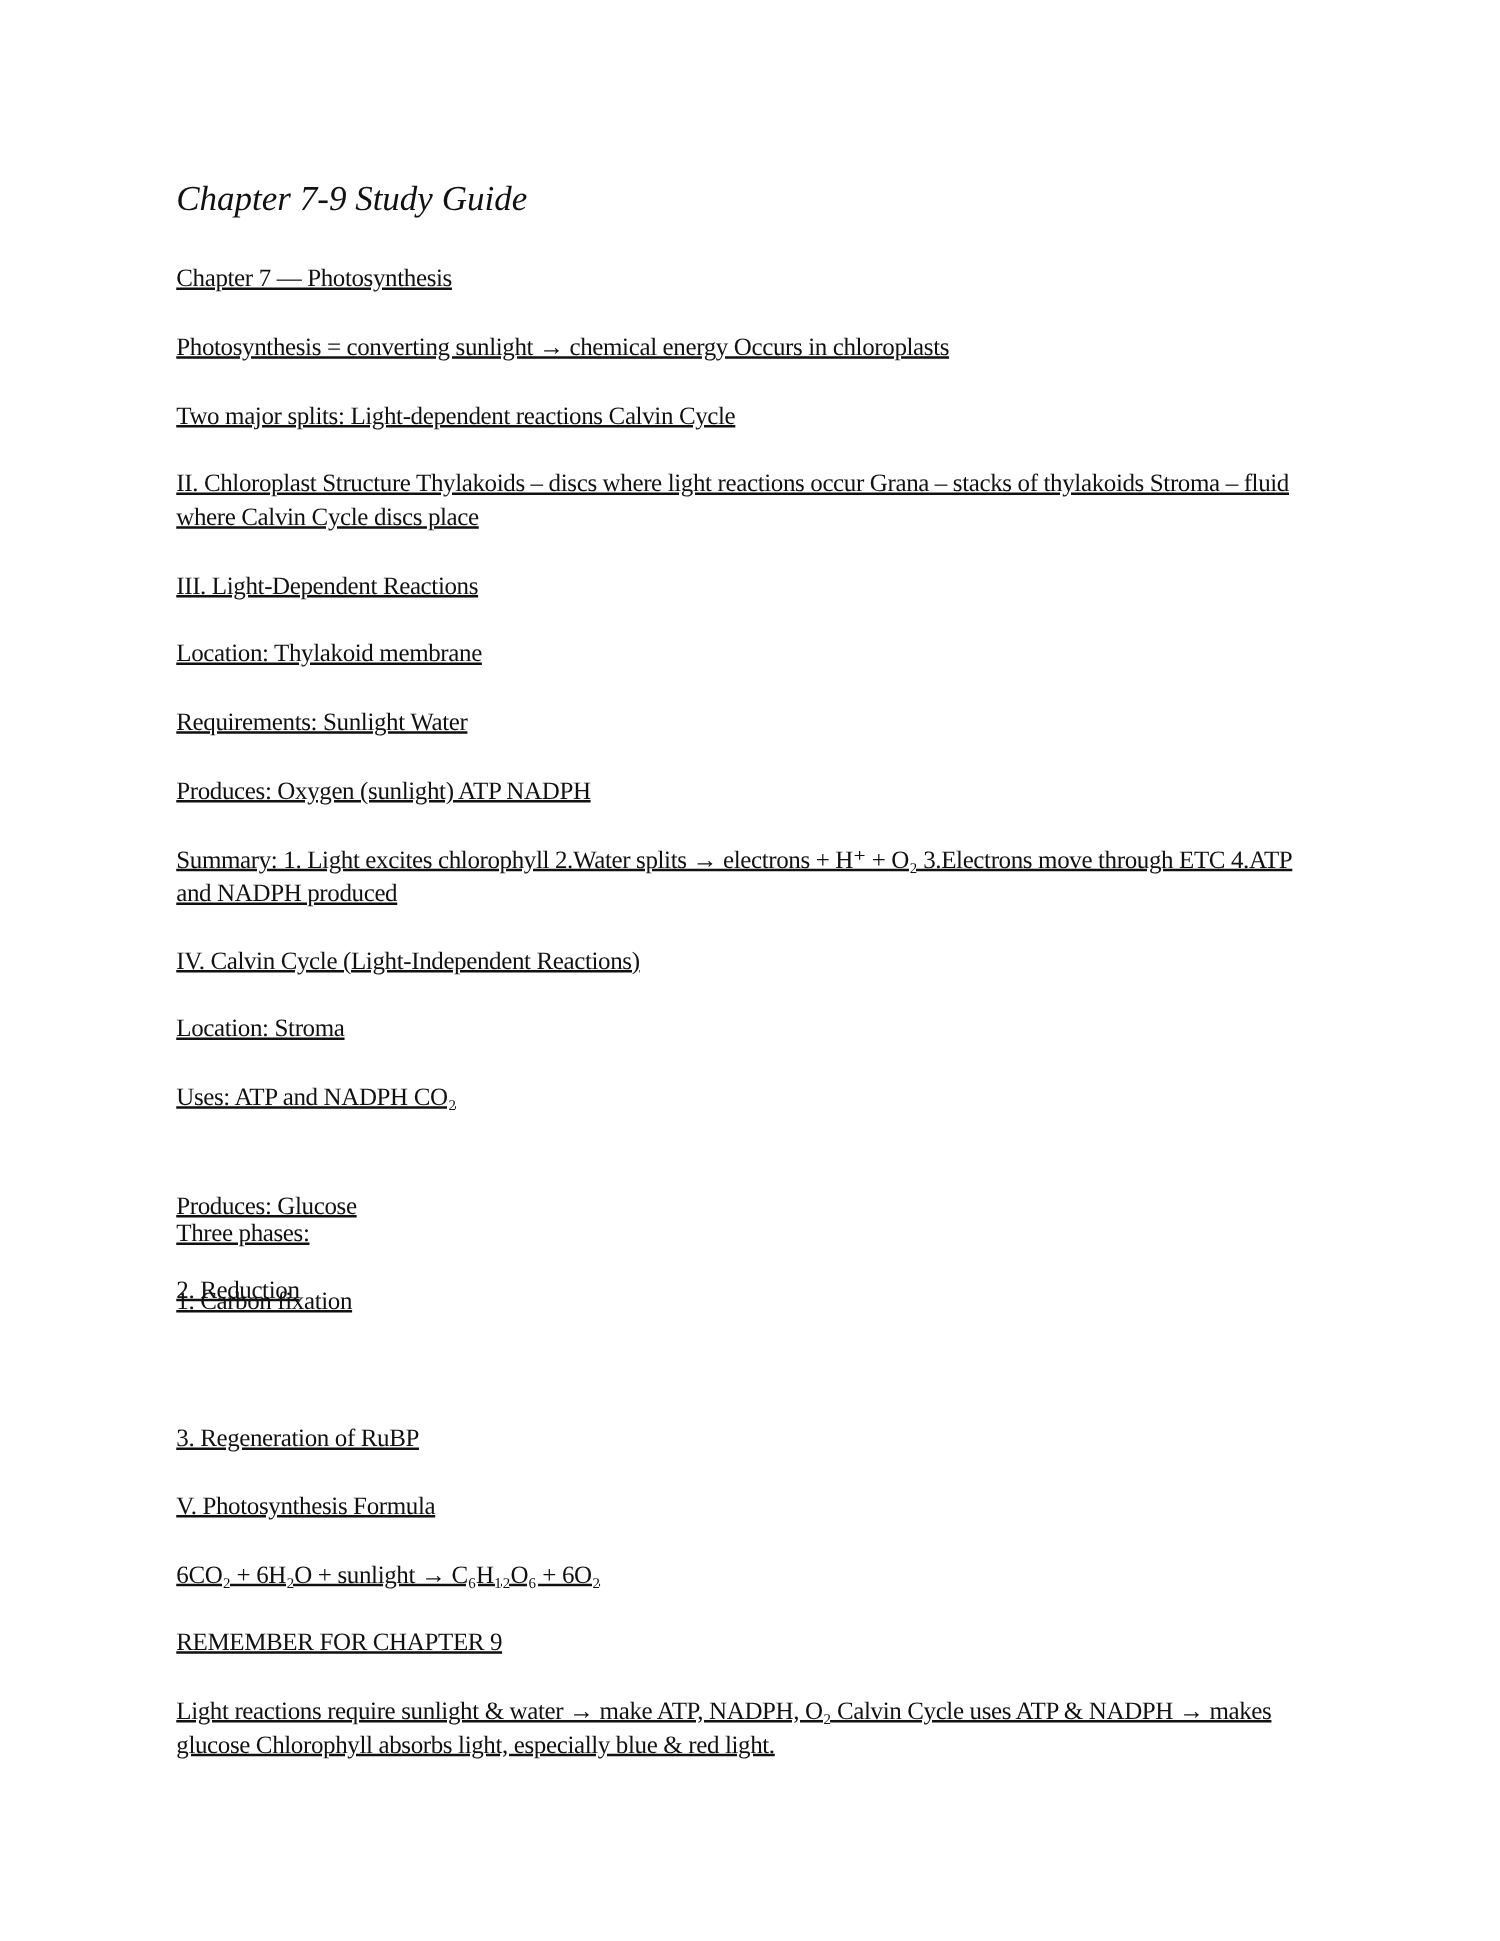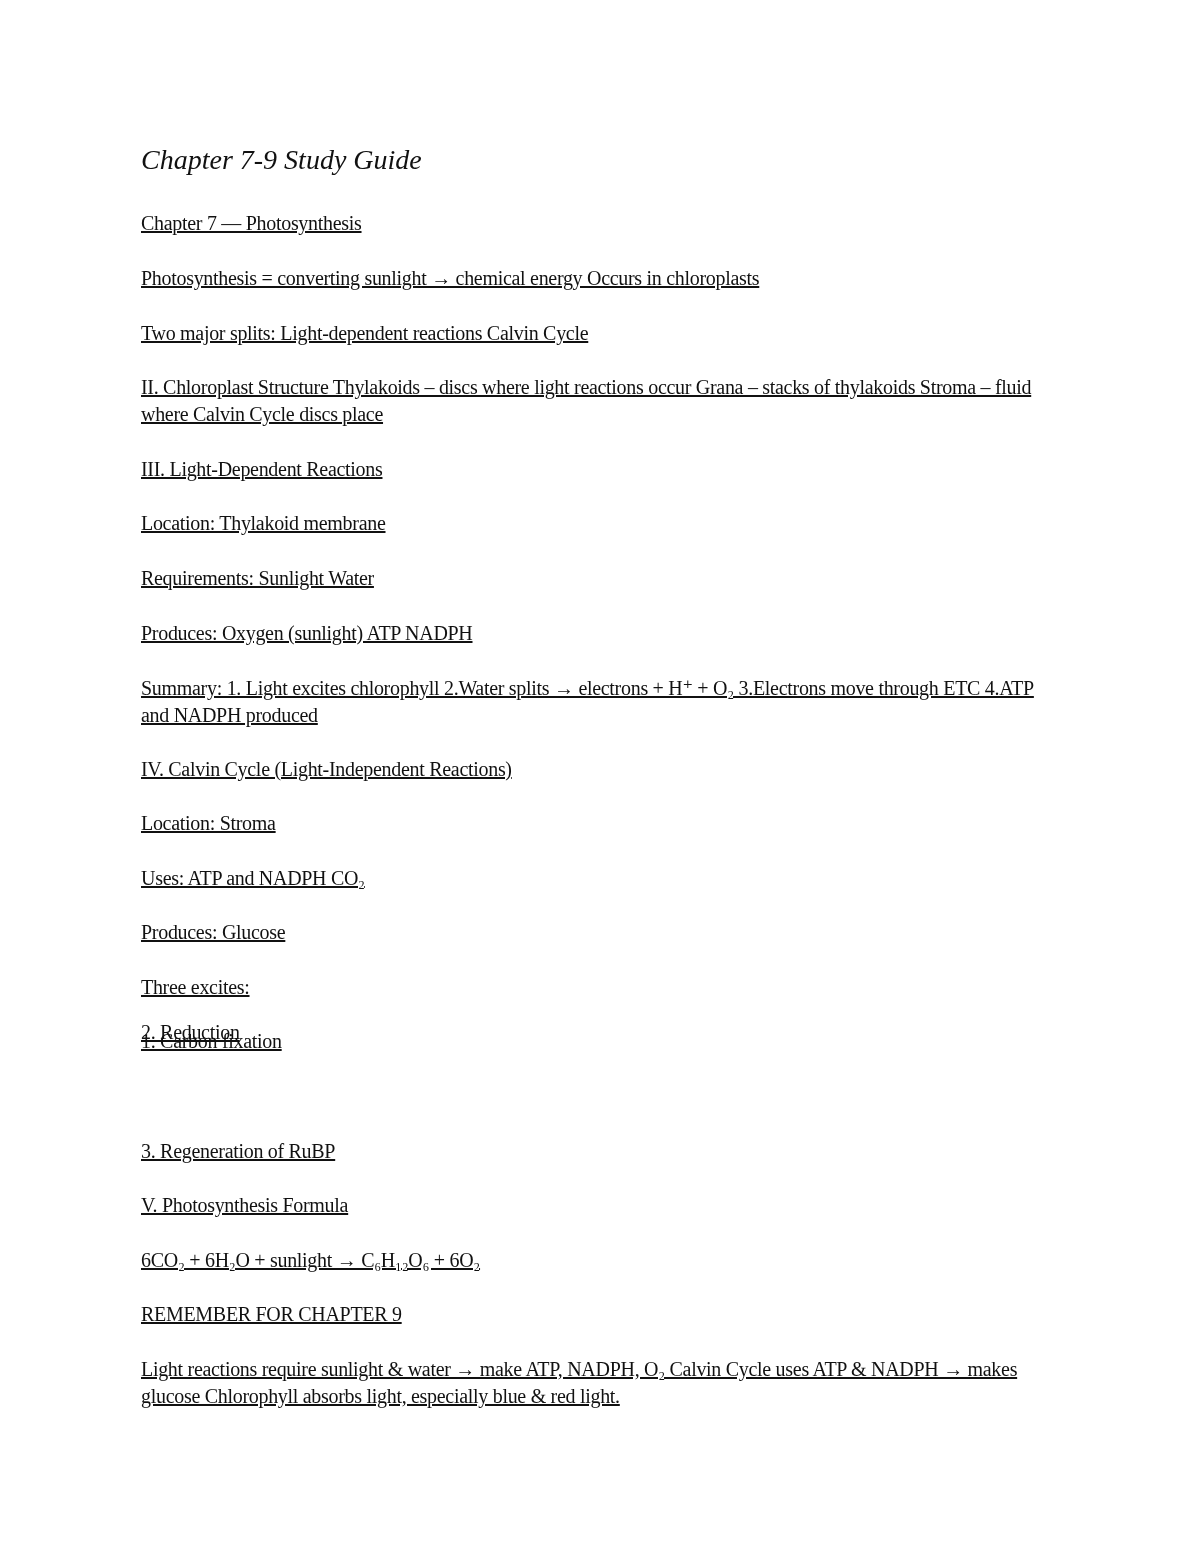--- a/index.html
+++ b/index.html
@@ -54,22 +54,22 @@
   <p class="para" style="top:320px">Two major splits: Light-dependent reactions Calvin Cycle</p>
   <p class="para" style="top:374px">II. Chloroplast Structure Thylakoids – discs where light reactions occur Grana – stacks of thylakoids Stroma – fluid where Calvin Cycle discs place</p>
   <p class="para" style="top:456px">III. Light-Dependent Reactions</p>
   <p class="para" style="top:510px">Location: Thylakoid membrane</p>
   <p class="para" style="top:565px">Requirements: Sunlight Water</p>
   <p class="para" style="top:620px">Produces: Oxygen (sunlight) ATP NADPH</p>
   <p class="para" style="top:675px">Summary: 1. Light excites chlorophyll 2.Water splits → electrons + H⁺ + O₂ 3.Electrons move through ETC 4.ATP and NADPH produced</p>
   <p class="para" style="top:756px">IV. Calvin Cycle (Light-Independent Reactions)</p>
   <p class="para" style="top:810px">Location: Stroma</p>
   <p class="para" style="top:865px">Uses: ATP and NADPH CO₂</p>
-  <p class="para" style="top:919px">Produces: Glucose</p>
-  <p class="para" style="top:974px">Three excites:</p>
+  <p class="para" style="top:952px">Produces: Glucose</p>
+  <p class="para" style="top:974px">Three phases:</p>
   <p class="para" style="top:1028px">1. Carbon fixation</p>
   <p class="para" style="top:1019px">2. Reduction</p>
   <p class="para" style="top:1138px">3. Regeneration of RuBP</p>
   <p class="para" style="top:1192px">V. Photosynthesis Formula</p>
   <p class="para" style="top:1247px">6CO₂ + 6H₂O + sunlight → C₆H₁₂O₆ + 6O₂</p>
   <p class="para" style="top:1301px">REMEMBER FOR CHAPTER 9</p>
   <p class="para" style="top:1356px">Light reactions require sunlight &amp; water → make ATP, NADPH, O₂ Calvin Cycle uses ATP &amp; NADPH → makes glucose Chlorophyll absorbs light, especially blue &amp; red light.</p>
 </div>
 
 </body></html>

